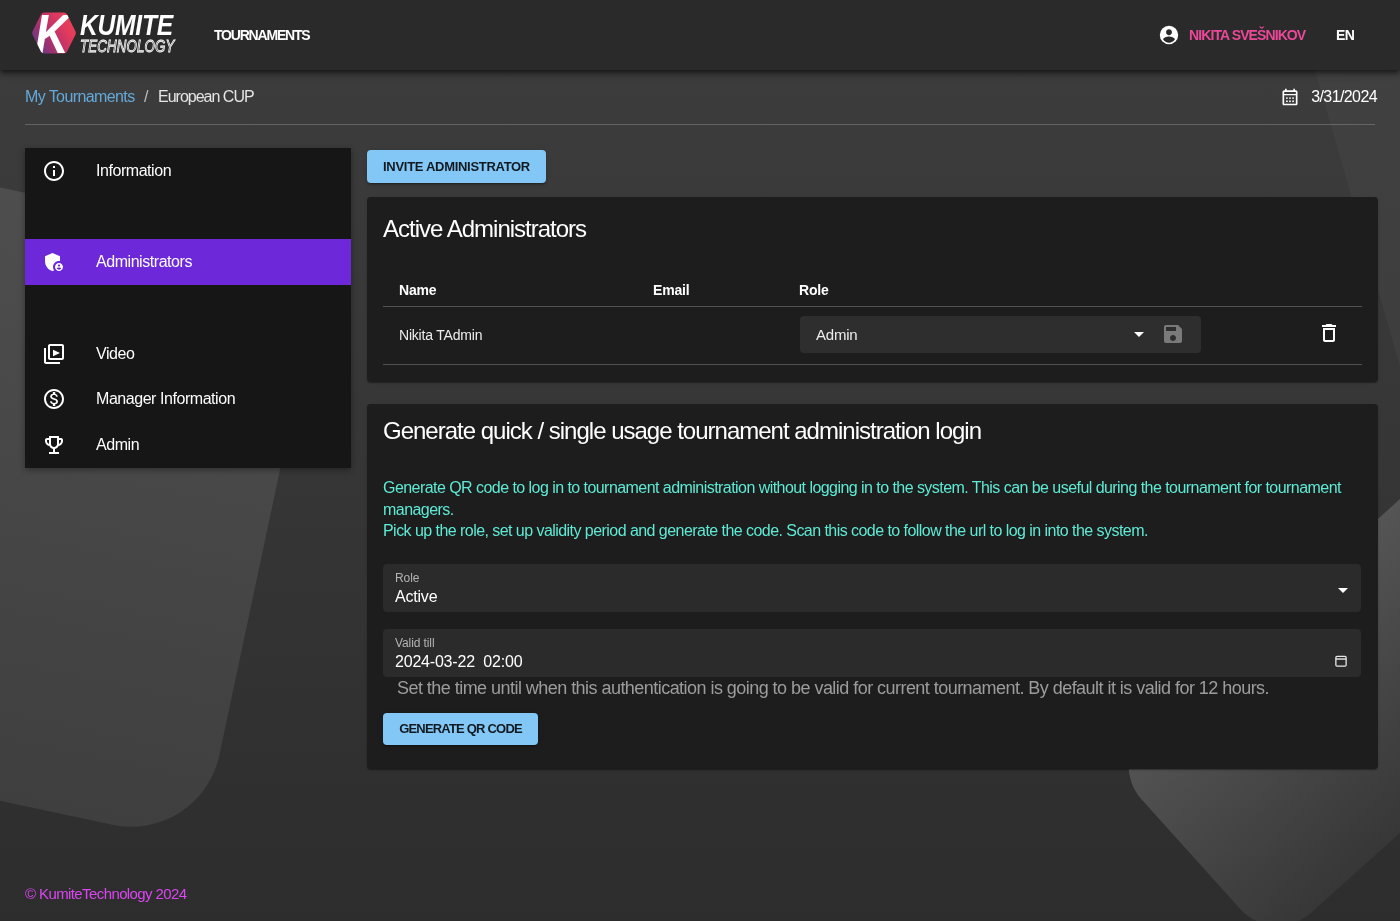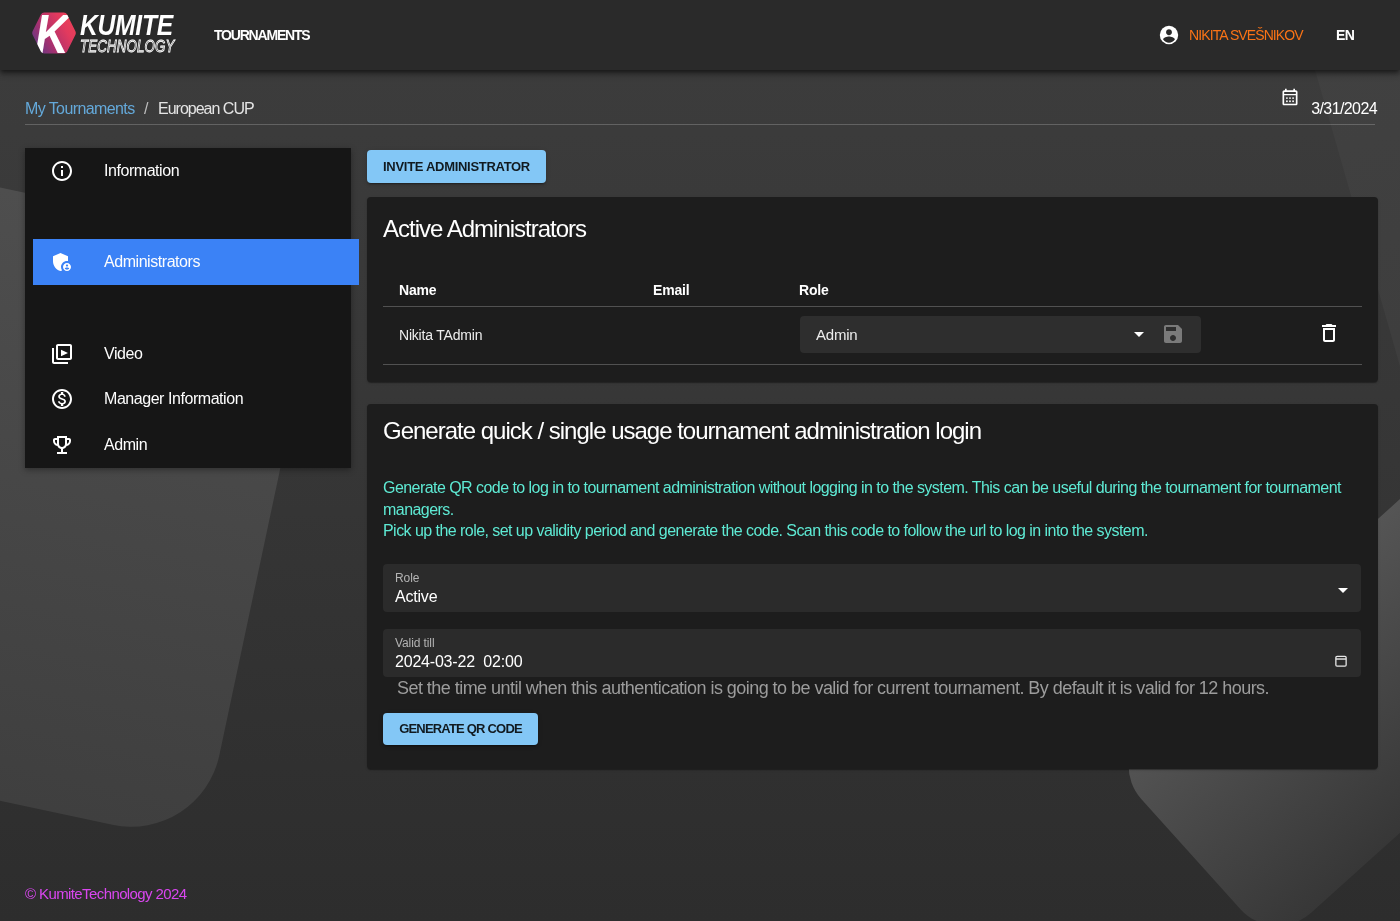--- a/index.html
+++ b/index.html
@@ -6,35 +6,35 @@
 html,body{width:1400px;height:921px;overflow:hidden}
 body{font-family:"Liberation Sans",sans-serif;background:#333;position:relative;-webkit-font-smoothing:antialiased;transform:translateZ(0)}
 #bg{position:absolute;left:0;top:0;width:1400px;height:921px;z-index:0}
 
 #hdr{position:absolute;left:0;top:0;width:1400px;height:70px;background:#2a2a2a;z-index:20;box-shadow:0 2px 4px -1px rgba(0,0,0,.4),0 4px 5px 0 rgba(0,0,0,.28),0 1px 10px 0 rgba(0,0,0,.24)}
 #logoK{position:absolute;left:32px;top:12px}
 #kumite{position:absolute;left:80px;top:9px;font-size:29px;font-weight:bold;font-style:italic;color:#fff;transform:scaleX(.85);transform-origin:0 0;letter-spacing:-.3px}
 #techno{position:absolute;left:80px;top:37px;font-size:17px;font-style:italic;color:transparent;-webkit-text-stroke:.9px #fff;transform:scaleX(.78);transform-origin:0 0;letter-spacing:.2px}
 #tournav{position:absolute;left:214px;top:0;height:70px;line-height:70px;font-size:14px;font-weight:bold;letter-spacing:-1.2px;color:#fff}
 #acct{position:absolute;left:1158px;top:24px}
-#uname{position:absolute;left:1189px;top:0;height:70px;line-height:70px;font-size:14px;font-weight:normal;letter-spacing:-.9px;color:#f97316}
+#uname{position:absolute;left:1189px;top:0;height:70px;line-height:70px;font-size:14px;font-weight:bold;letter-spacing:-.9px;color:#ec4899}
 #lang{position:absolute;left:1336px;top:0;height:70px;line-height:70px;font-size:14px;font-weight:bold;letter-spacing:-.6px;color:#fff}
 
 #crumb{position:absolute;left:0;top:70px;width:1400px;height:54px;z-index:5}
-#crumb .in{position:absolute;top:12px;height:54px;line-height:54px;font-size:16px}
+#crumb .in{position:absolute;top:0;height:54px;line-height:54px;font-size:16px}
 #bc1{left:25px;color:#64a9da;letter-spacing:-.6px}
 #bcsl{left:144px;color:#bdbdbd}
 #bc2{left:158px;color:#e4e4e4;letter-spacing:-1px}
 #calico{position:absolute;left:1280px;top:87px;z-index:6}
 #dateTx{position:absolute;right:23px;top:0;height:54px;line-height:54px;font-size:17px;color:#fff;letter-spacing:-.6px}
 #hrline{position:absolute;left:25px;top:124px;width:1350px;height:1px;background:rgba(255,255,255,.2);z-index:5}
 
 #side{position:absolute;left:25px;top:148px;width:326px;height:320px;background:#161616;z-index:10;box-shadow:0 2px 6px rgba(0,0,0,.35)}
-.sitem{position:absolute;left:8px;width:326px;height:45.7px}
-.sitem.on{background:#3b82f6}
+.sitem{position:absolute;left:0;width:326px;height:45.7px}
+.sitem.on{background:#6d28d9}
 .sitem svg{position:absolute;left:17px;top:50%;margin-top:-12px}
 .sitem span{position:absolute;left:71px;top:0;height:100%;display:flex;align-items:center;font-size:16px;color:#fdfdfd;letter-spacing:-.45px}
 
 #btnInvite{position:absolute;left:367px;top:150px;width:179px;height:33px;background:#83c7f6;border-radius:4px;z-index:10;color:rgba(0,0,0,.87);font-size:13px;font-weight:bold;letter-spacing:-.3px;text-align:center;line-height:33px;box-shadow:0 3px 1px -2px rgba(0,0,0,.2),0 2px 2px 0 rgba(0,0,0,.14),0 1px 5px 0 rgba(0,0,0,.12)}
 .card{position:absolute;left:367px;width:1011px;background:#1d1d1d;border-radius:4px;z-index:10;box-shadow:0 2px 1px -1px rgba(0,0,0,.2),0 1px 1px 0 rgba(0,0,0,.14),0 1px 3px 0 rgba(0,0,0,.12)}
 #card1{top:197px;height:185px}
 #card2{top:404px;height:365px}
 .ctitle{position:absolute;left:16px;font-size:24px;color:#fff;letter-spacing:-1px;line-height:32px}
 .thead{position:absolute;font-size:14px;font-weight:bold;color:#fff;letter-spacing:-.2px}
 .hline{position:absolute;height:1px;background:#515151}

